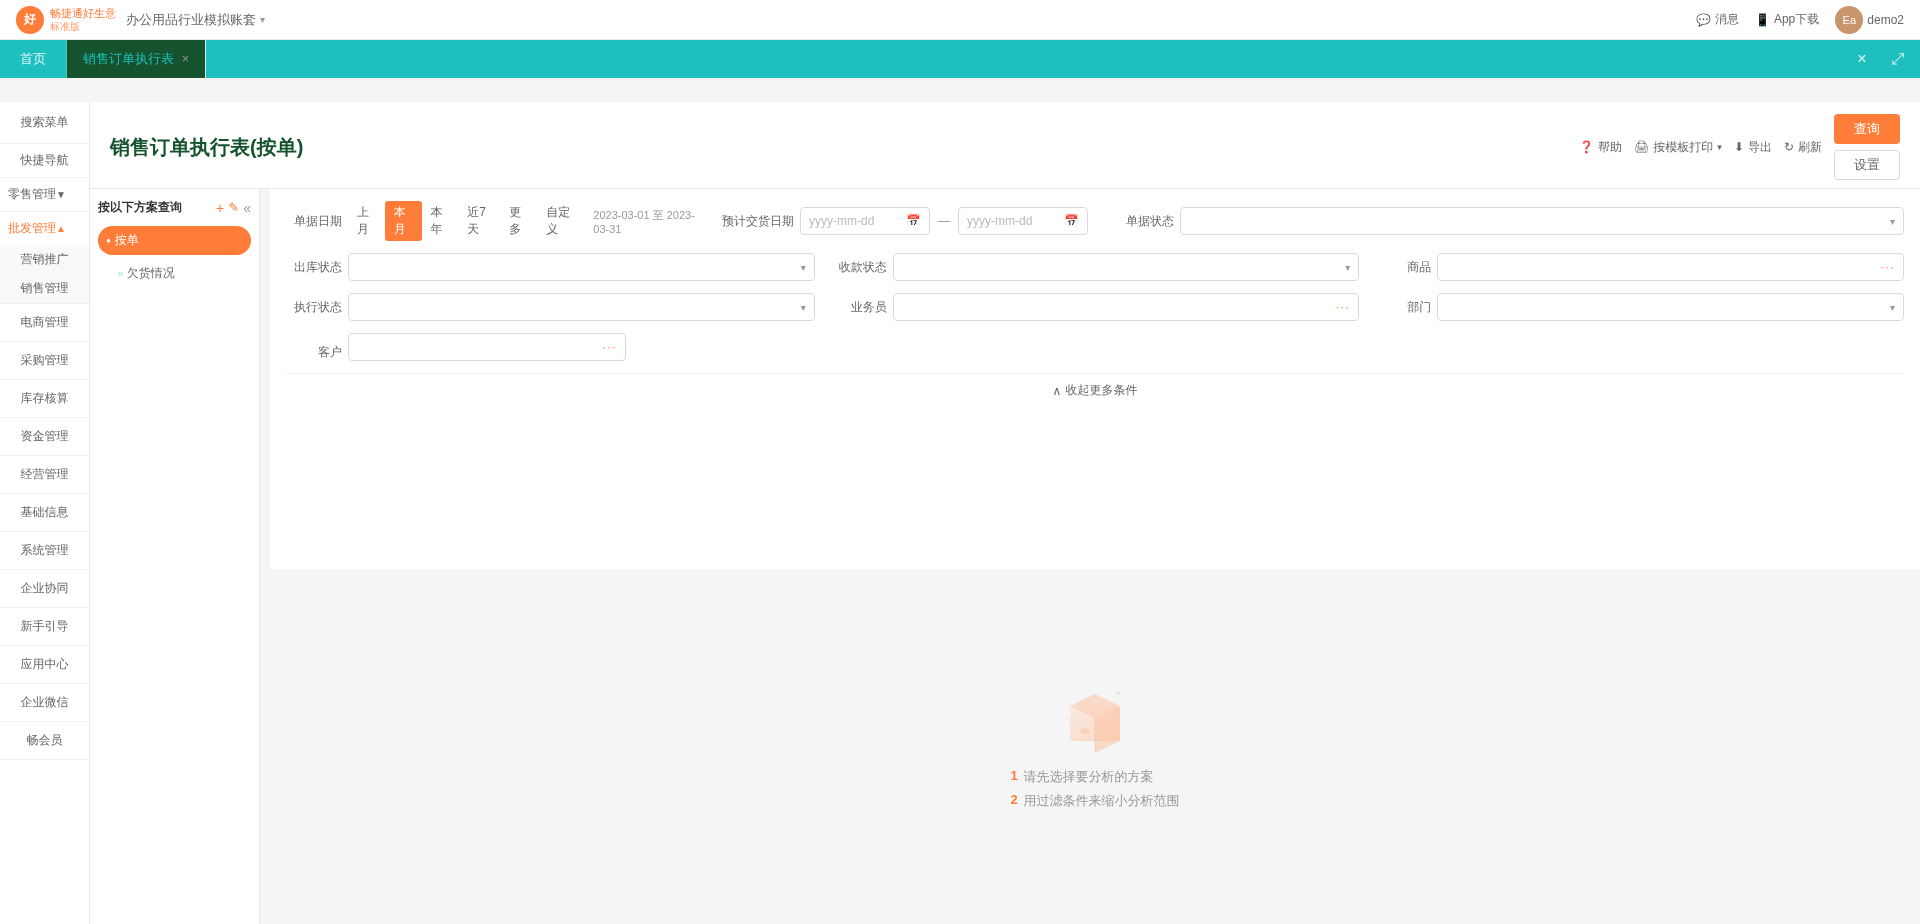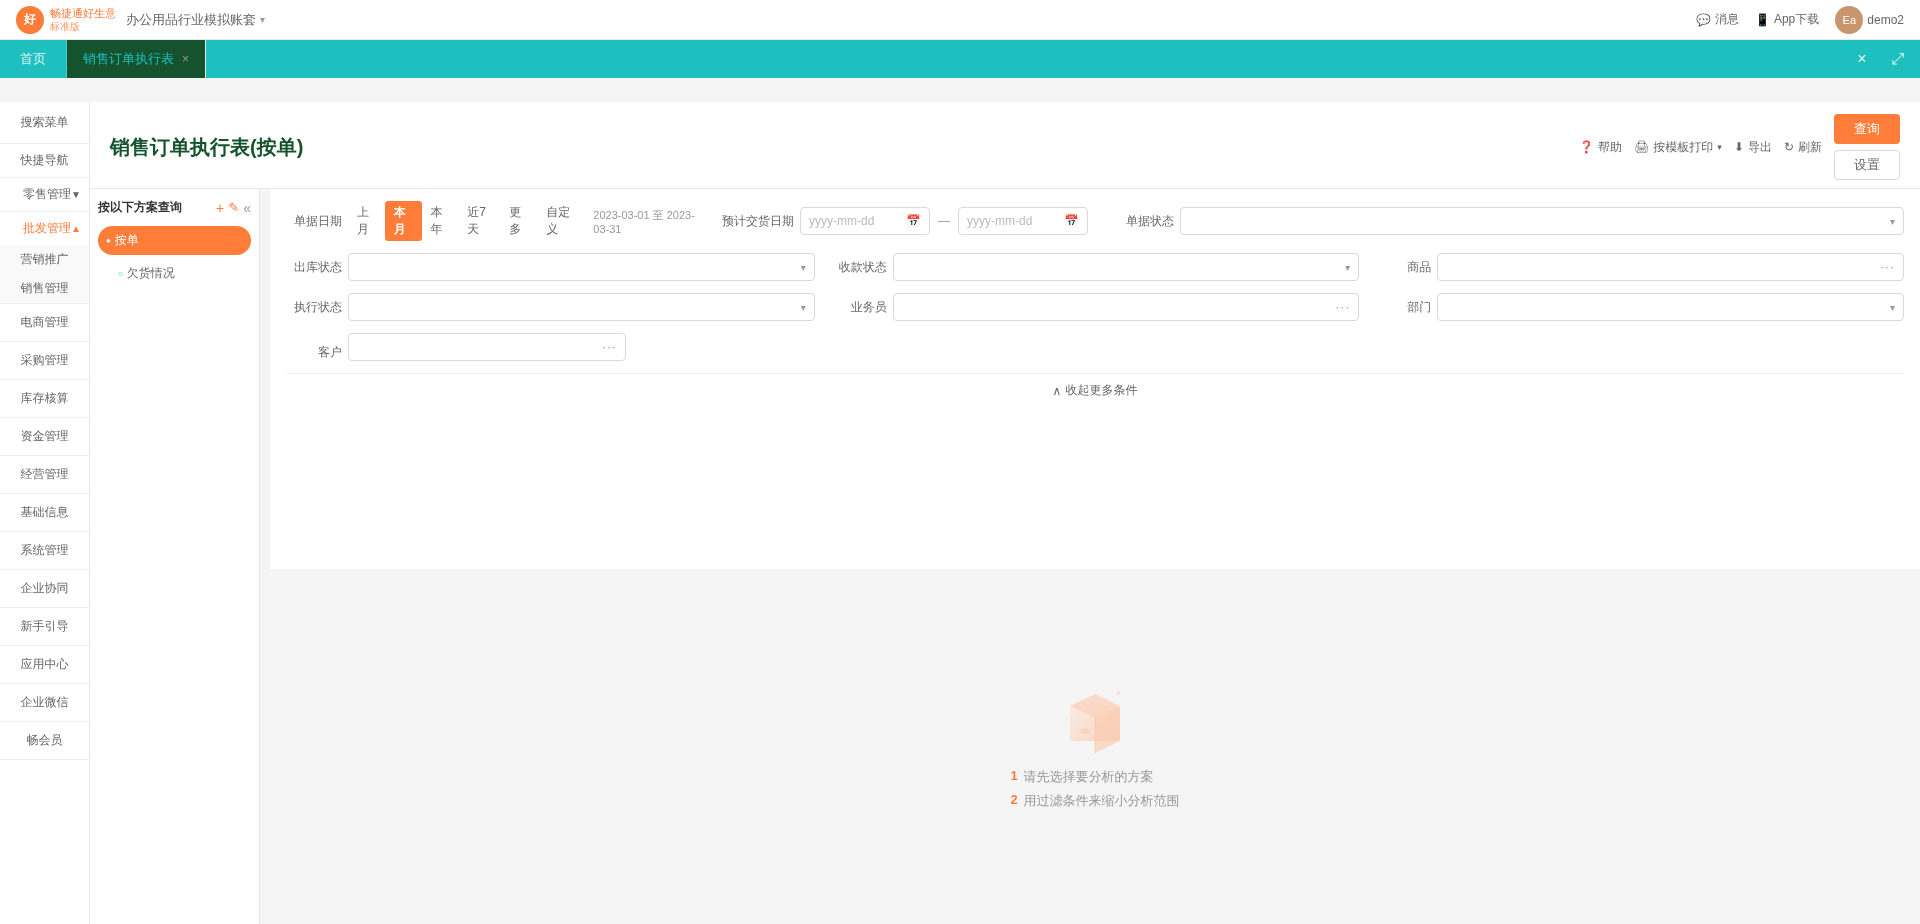--- a/index.html
+++ b/index.html
@@ -96,21 +96,21 @@
       color: #666;
       font-size: 12px;
     }
     .sidebar-section {
       border-bottom: 1px solid #f0f0f0;
     }
     .sidebar-section-header {
       padding: 8px 8px;
       display: flex;
       align-items: center;
-      justify-content: flex-end;
+      justify-content: flex-start;
       cursor: pointer;
       color: #666;
       font-size: 12px;
     }
     .sidebar-section-header.active { color: #ff7c39; }
     .sidebar-sub-item {
       padding: 6px 12px;
       font-size: 12px;
       color: #666;
       cursor: pointer;
@@ -294,21 +294,20 @@
       color: #666;
       cursor: pointer;
       border: 1px solid transparent;
       border-radius: 3px;
     }
     .date-tab.active-date {
       background: #ff7c39;
       color: #fff;
       border-radius: 3px;
       padding: 2px 8px;
-      font-weight: bold;
     }
     .date-range-text { font-size: 11px; color: #999; margin-left: 4px; }
 
     
     .collapse-bar {
       display: flex;
       align-items: center;
       justify-content: center;
       padding: 8px 0;
       border-top: 1px solid #f0f0f0;

